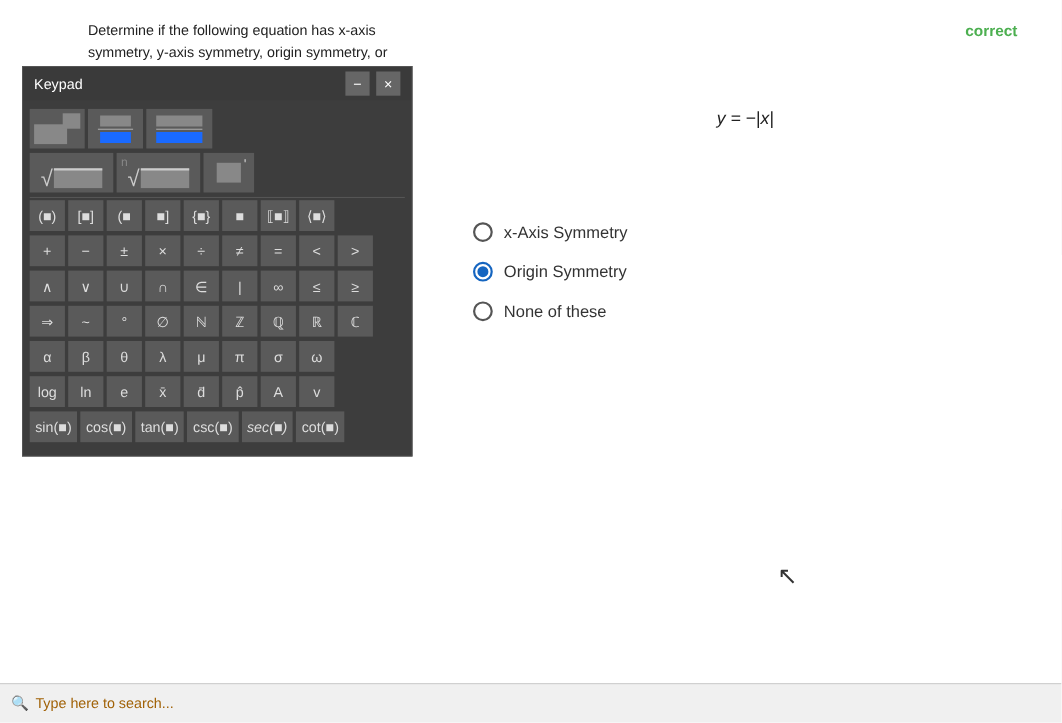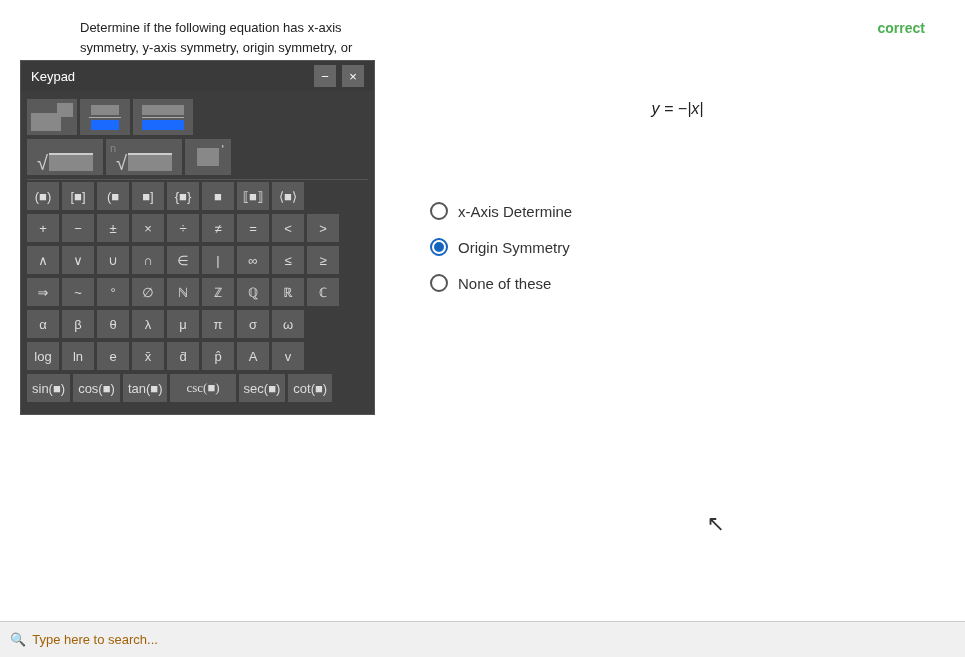--- a/index.html
+++ b/index.html
@@ -483,22 +483,22 @@
           <button class="sym-btn">d̄</button>
           <button class="sym-btn">p̂</button>
           <button class="sym-btn">A</button>
           <button class="sym-btn">v</button>
         </div>
 
         <div class="keypad-row">
           <button class="sym-btn" style="width:auto;padding:0 5px;">sin(■)</button>
           <button class="sym-btn" style="width:auto;padding:0 5px;">cos(■)</button>
           <button class="sym-btn" style="width:auto;padding:0 5px;">tan(■)</button>
-          <button class="sym-btn" style="width:auto;padding:0 16px;font-family:Liberation Serif, serif;">csc(■)</button>
-          <button class="sym-btn" style="width:auto;padding:0 5px;">sec(■)</button>
+          <button class="sym-btn" style="width:auto;padding:0 5px;">csc(■)</button>
+          <button class="sym-btn" style="width:auto;padding:0 5px;font-style:italic;">sec(■)</button>
           <button class="sym-btn" style="width:auto;padding:0 5px;">cot(■)</button>
         </div>
 
       </div>
     </div>
 
   </div>
 
   <div class="right-panel">
 
@@ -506,21 +506,21 @@
 
     <div class="equation-display">
       <span style="font-style:italic;">y = −|x|</span>
     </div>
 
     <div class="options-container">
 
       <div class="option-row">
         <div class="radio-outer">
         </div>
-        <span class="option-label">x-Axis Determine</span>
+        <span class="option-label">x-Axis Symmetry</span>
       </div>
 
 
       <div class="option-row">
         <div class="radio-outer" style="border-color:#1565c0;">
           <div class="radio-inner" style="background:#1565c0;"></div>
         </div>
         <span class="option-label">Origin Symmetry</span>
       </div>
 

